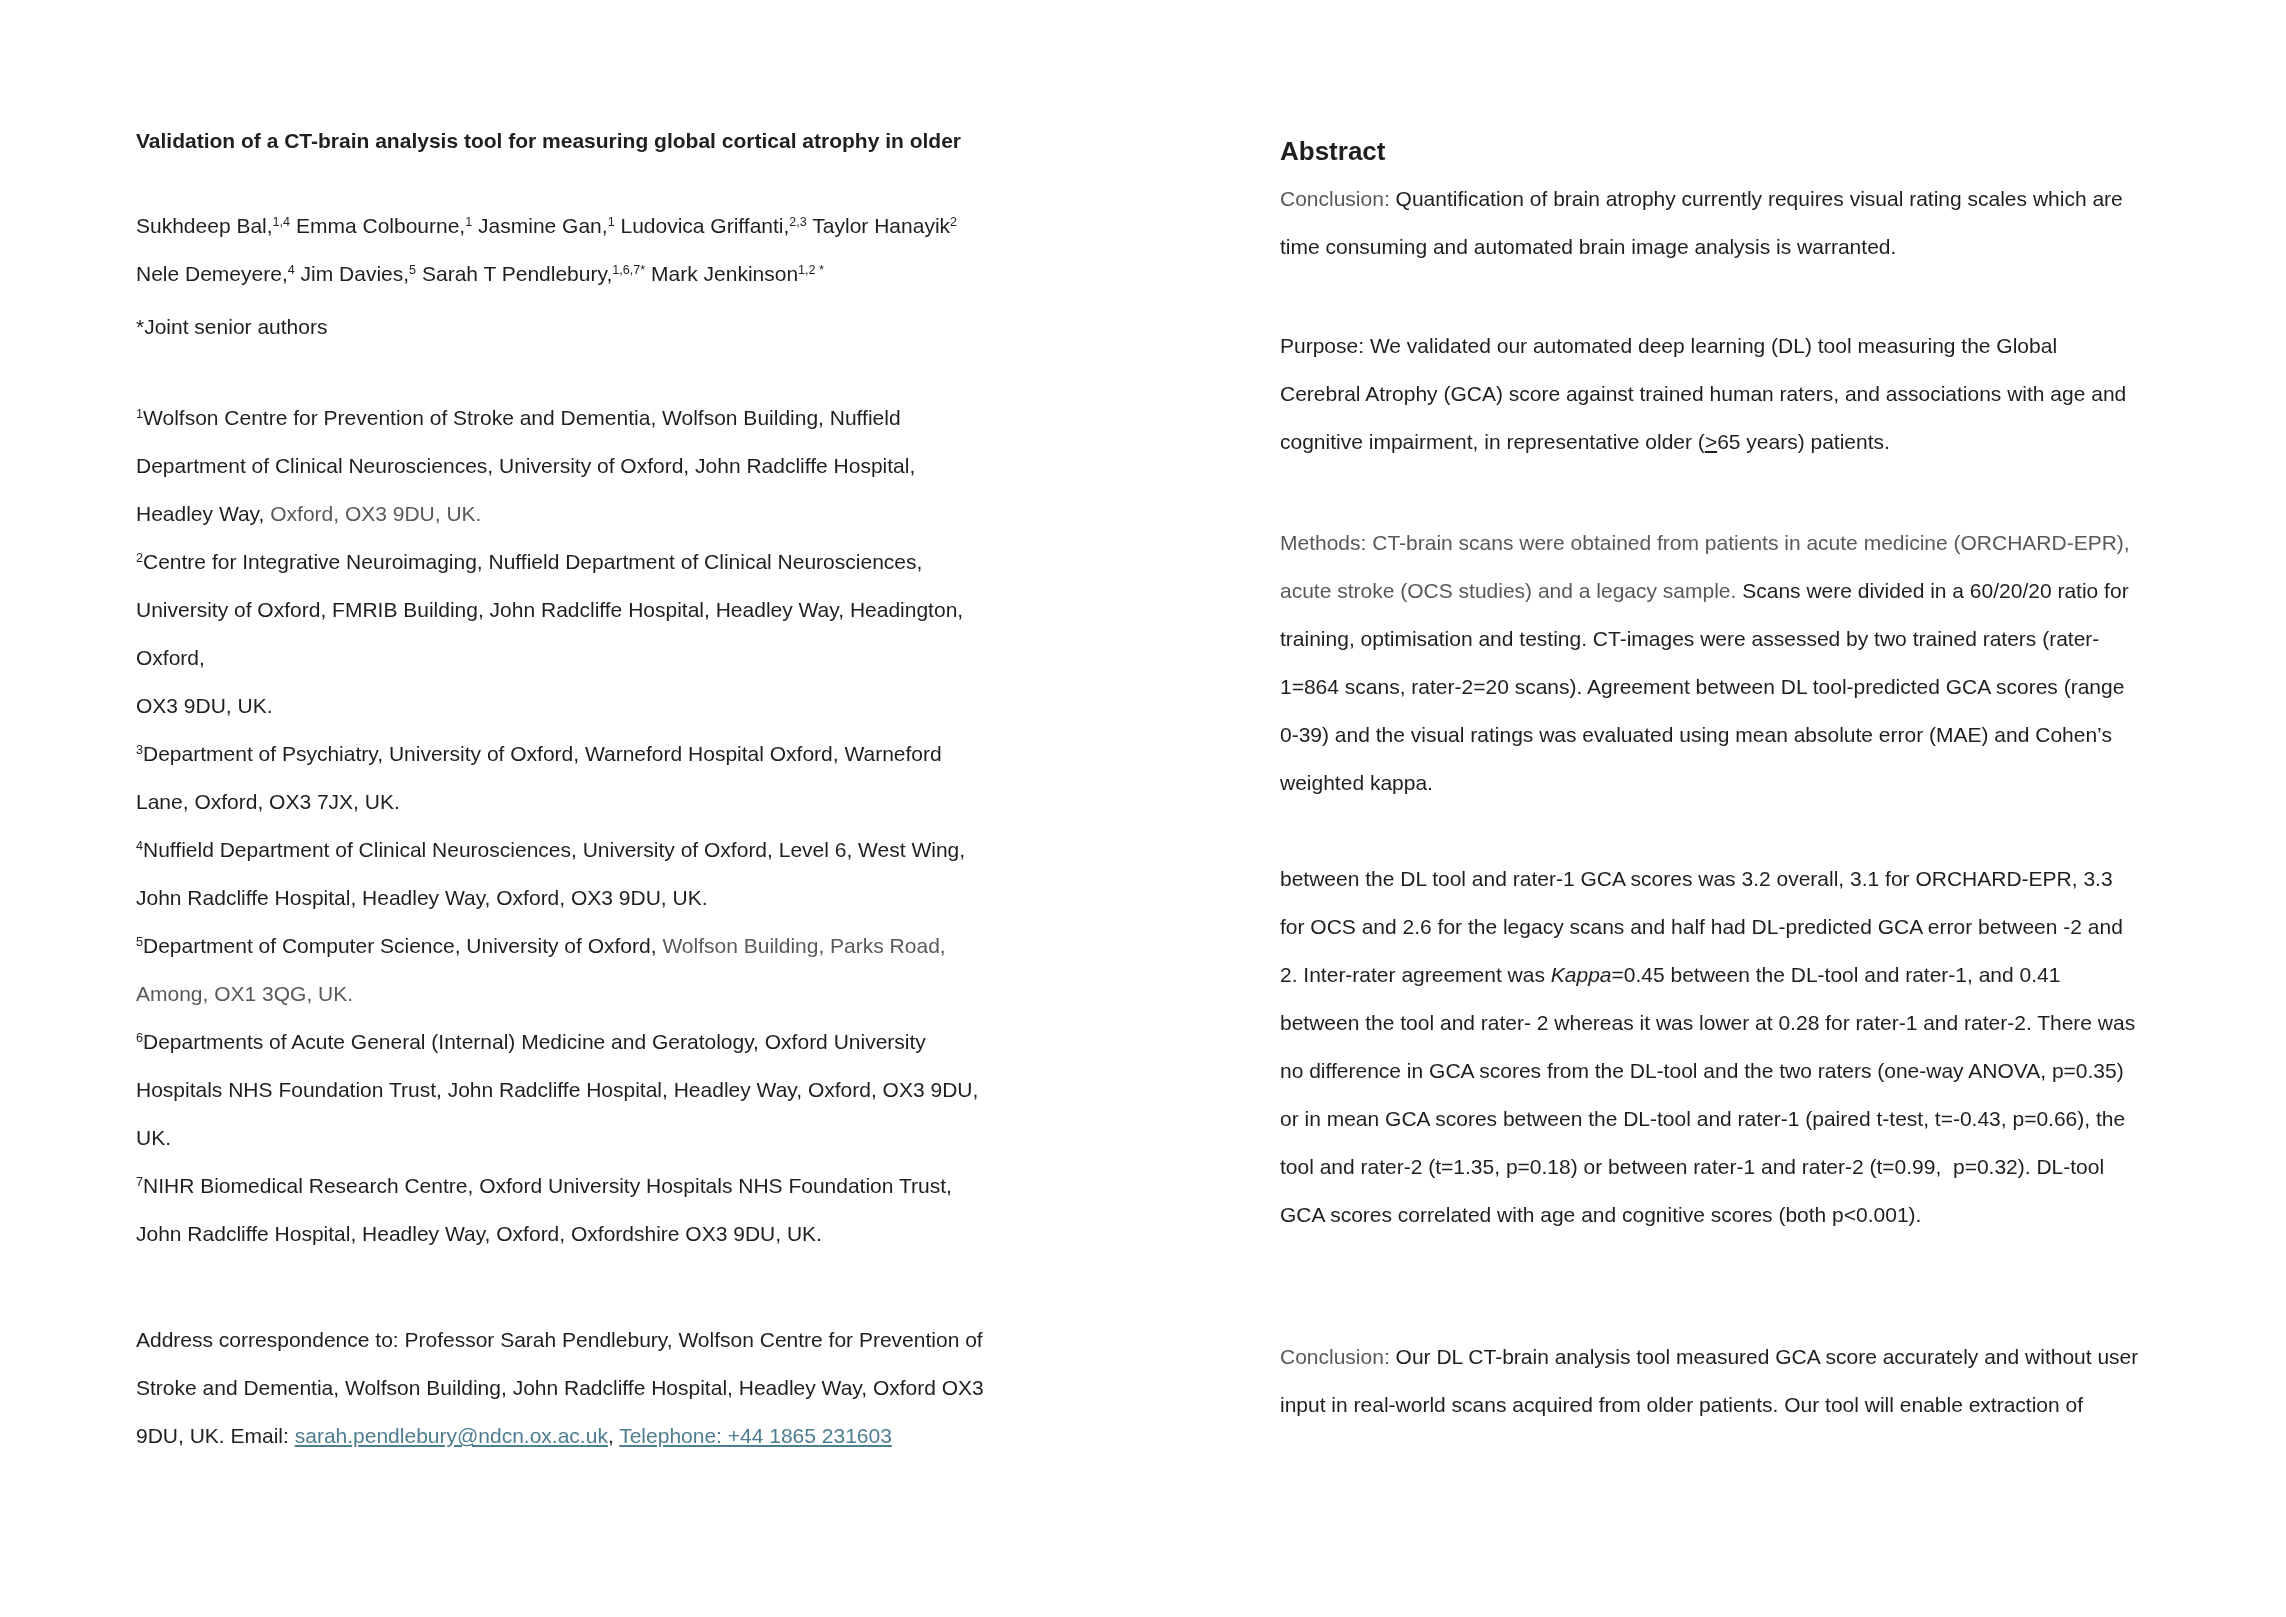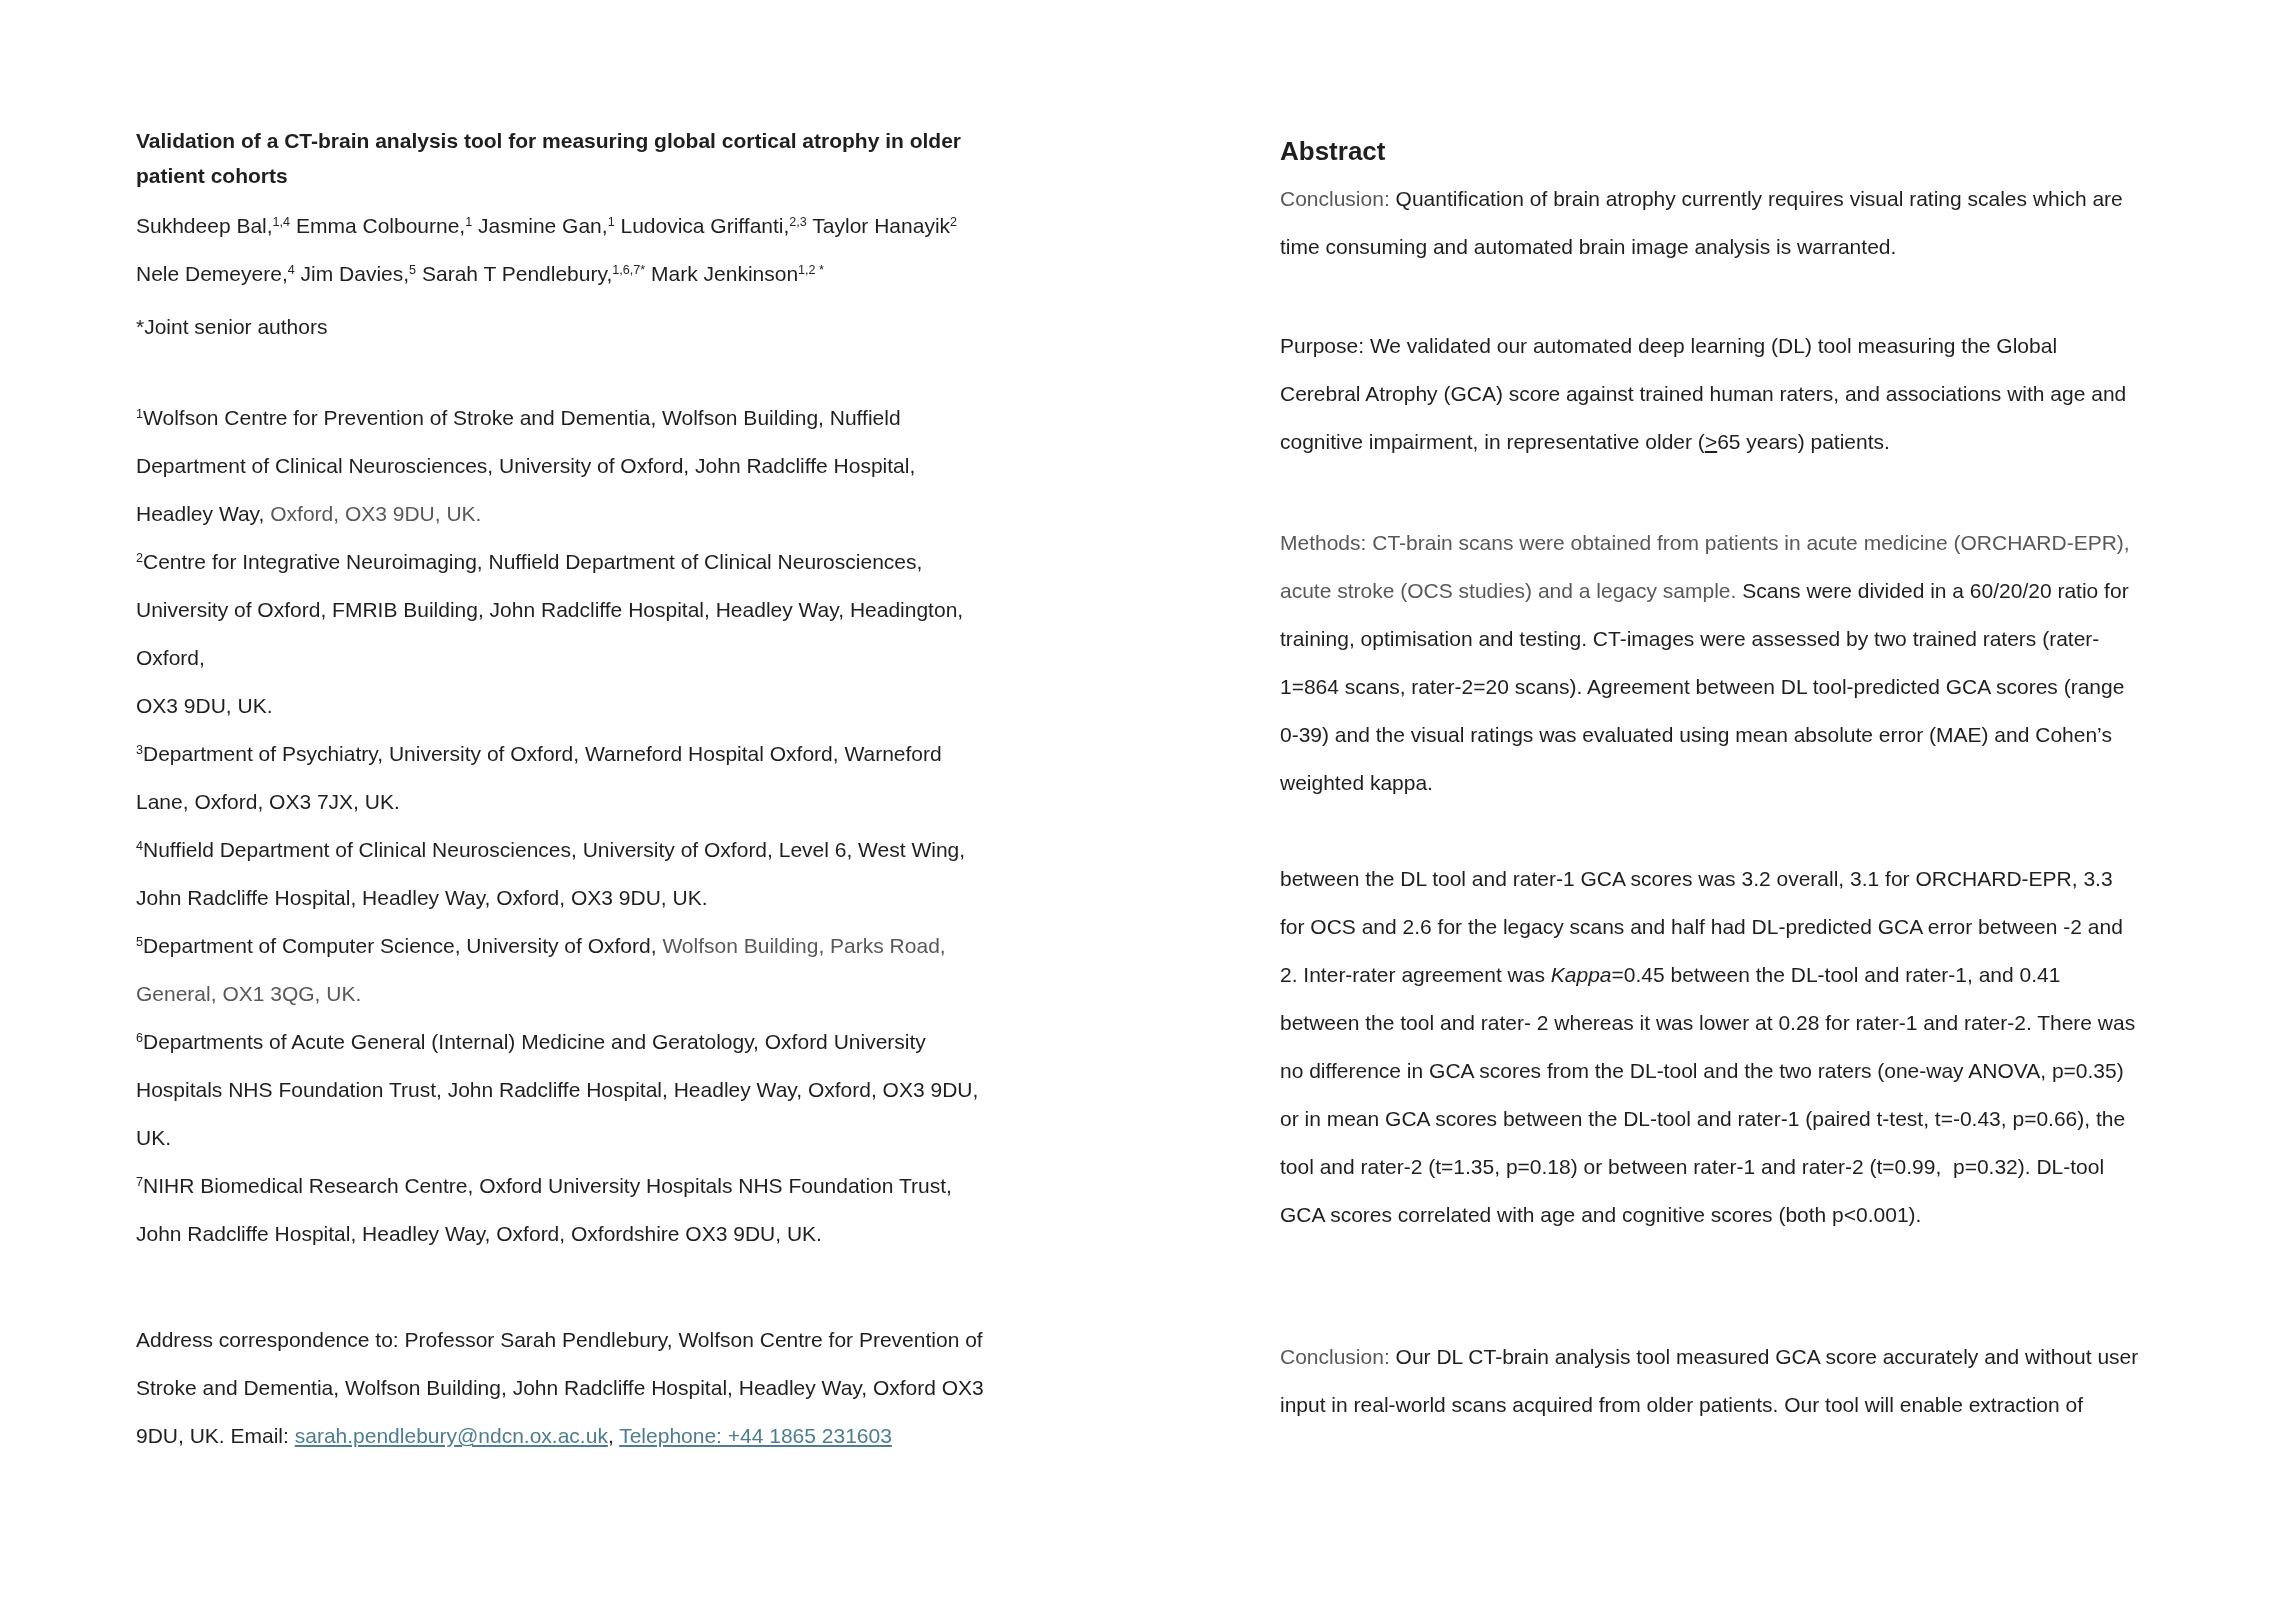--- a/index.html
+++ b/index.html
@@ -23,21 +23,20 @@
   .run-muted{color:var(--muted,#595959);}
   .run-link{color:var(--link,#4d7d90);text-decoration:underline;cursor:pointer;text-align:center;}
   .run-sup{font-size:60%;position:relative;top:-0.55em;}
 </style>
 </head>
 <body>
 
 <div class="page" id="left-page">
   <div class="block title" style="top:123px">
       <div class="line"><span class="run-b">Validation of a CT-brain analysis tool for measuring global cortical atrophy in older</span></div>
-      <div class="line"><span class="run-b">patient cohorts</span></div>
     </div>
   <div class="block" style="top:202px">
       <div class="line"><span>Sukhdeep Bal,</span><span class="run-sup">1,4</span><span> Emma Colbourne,</span><span class="run-sup">1</span><span> Jasmine Gan,</span><span class="run-sup">1</span><span> Ludovica Griffanti,</span><span class="run-sup">2,3</span><span> Taylor Hanayik</span><span class="run-sup">2</span></div>
       <div class="line"><span>Nele Demeyere,</span><span class="run-sup">4</span><span> Jim Davies,</span><span class="run-sup">5</span><span> Sarah T Pendlebury,</span><span class="run-sup">1,6,7*</span><span> Mark Jenkinson</span><span class="run-sup">1,2 *</span></div>
     </div>
   <div class="block" style="top:303px">
       <div class="line"><span>*Joint senior authors</span></div>
     </div>
   <div class="block" style="top:394px">
       <div class="line"><span class="run-sup">1</span><span>Wolfson Centre for Prevention of Stroke and Dementia, Wolfson Building, Nuffield</span></div>
@@ -45,21 +44,21 @@
       <div class="line"><span>Headley Way,</span><span class="run-muted"> Oxford, OX3 9DU, UK.</span></div>
       <div class="line"><span class="run-sup">2</span><span>Centre for Integrative Neuroimaging, Nuffield Department of Clinical Neurosciences,</span></div>
       <div class="line"><span>University of Oxford, FMRIB Building, John Radcliffe Hospital, Headley Way, Headington,</span></div>
       <div class="line"><span>Oxford,</span></div>
       <div class="line"><span>OX3 9DU, UK.</span></div>
       <div class="line"><span class="run-sup">3</span><span>Department of Psychiatry, University of Oxford, Warneford Hospital Oxford, Warneford</span></div>
       <div class="line"><span>Lane, Oxford, OX3 7JX, UK.</span></div>
       <div class="line"><span class="run-sup">4</span><span>Nuffield Department of Clinical Neurosciences, University of Oxford, Level 6, West Wing,</span></div>
       <div class="line"><span>John Radcliffe Hospital, Headley Way, Oxford, OX3 9DU, UK.</span></div>
       <div class="line"><span class="run-sup">5</span><span>Department of Computer Science, University of Oxford,</span><span class="run-muted"> Wolfson Building, Parks Road,</span></div>
-      <div class="line"><span class="run-muted">General, OX1 3QG, UK.</span></div>
+      <div class="line"><span class="run-muted">Among, OX1 3QG, UK.</span></div>
       <div class="line"><span class="run-sup">6</span><span>Departments of Acute General (Internal) Medicine and Geratology, Oxford University</span></div>
       <div class="line"><span>Hospitals NHS Foundation Trust, John Radcliffe Hospital, Headley Way, Oxford, OX3 9DU,</span></div>
       <div class="line"><span>UK.</span></div>
       <div class="line"><span class="run-sup">7</span><span>NIHR Biomedical Research Centre, Oxford University Hospitals NHS Foundation Trust,</span></div>
       <div class="line"><span>John Radcliffe Hospital, Headley Way, Oxford, Oxfordshire OX3 9DU, UK.</span></div>
     </div>
   <div class="block" style="top:1316px">
       <div class="line"><span>Address correspondence to: Professor Sarah Pendlebury, Wolfson Centre for Prevention of</span></div>
       <div class="line"><span>Stroke and Dementia, Wolfson Building, John Radcliffe Hospital, Headley Way, Oxford OX3</span></div>
       <div class="line"><span>9DU, UK. Email: </span><span class="run-link">sarah.pendlebury@ndcn.ox.ac.uk</span><span>, </span><span class="run-link">Telephone: +44 1865 231603</span></div>

